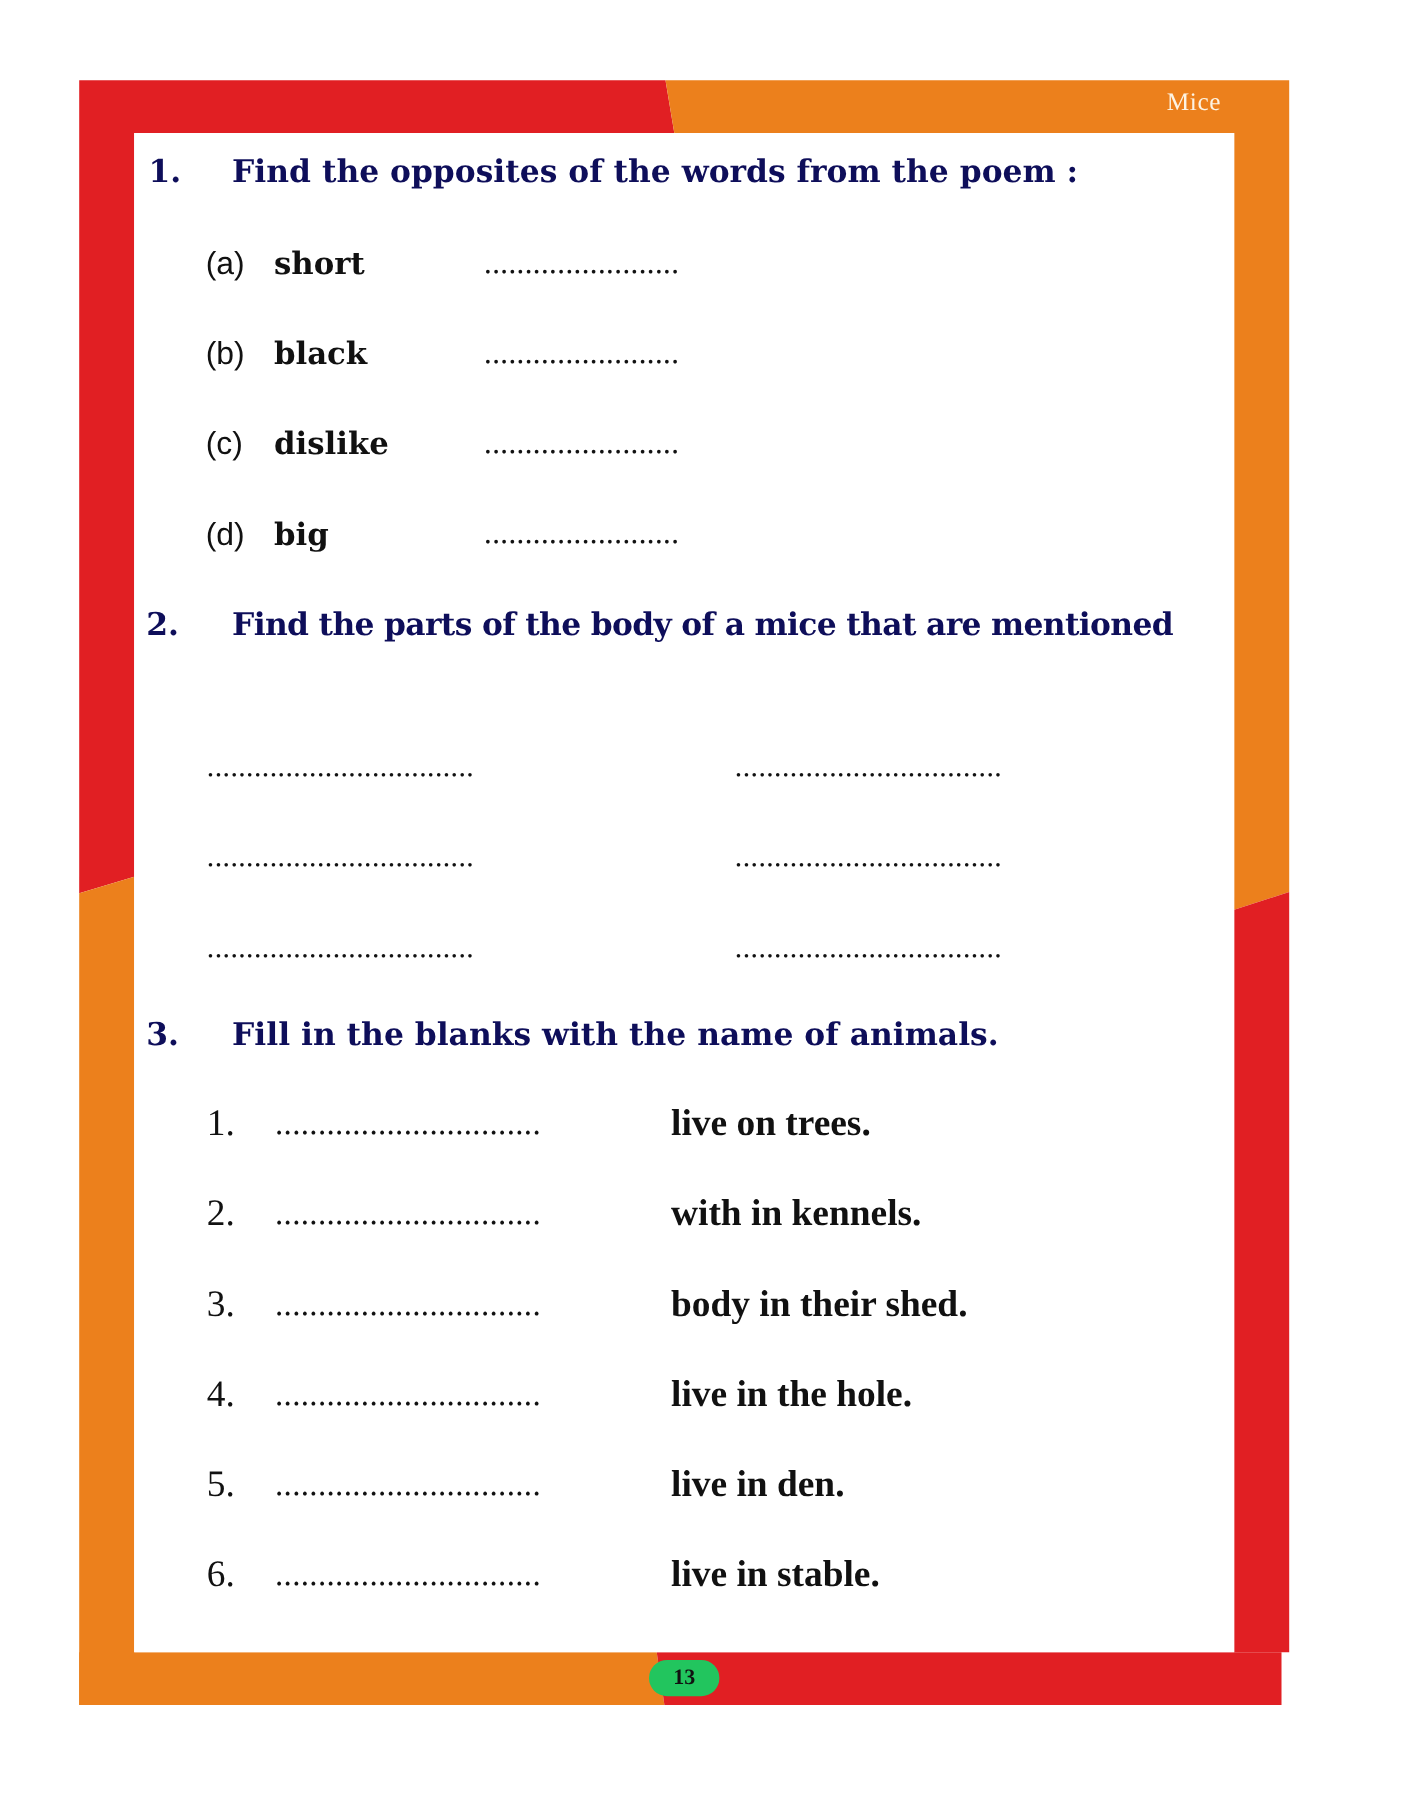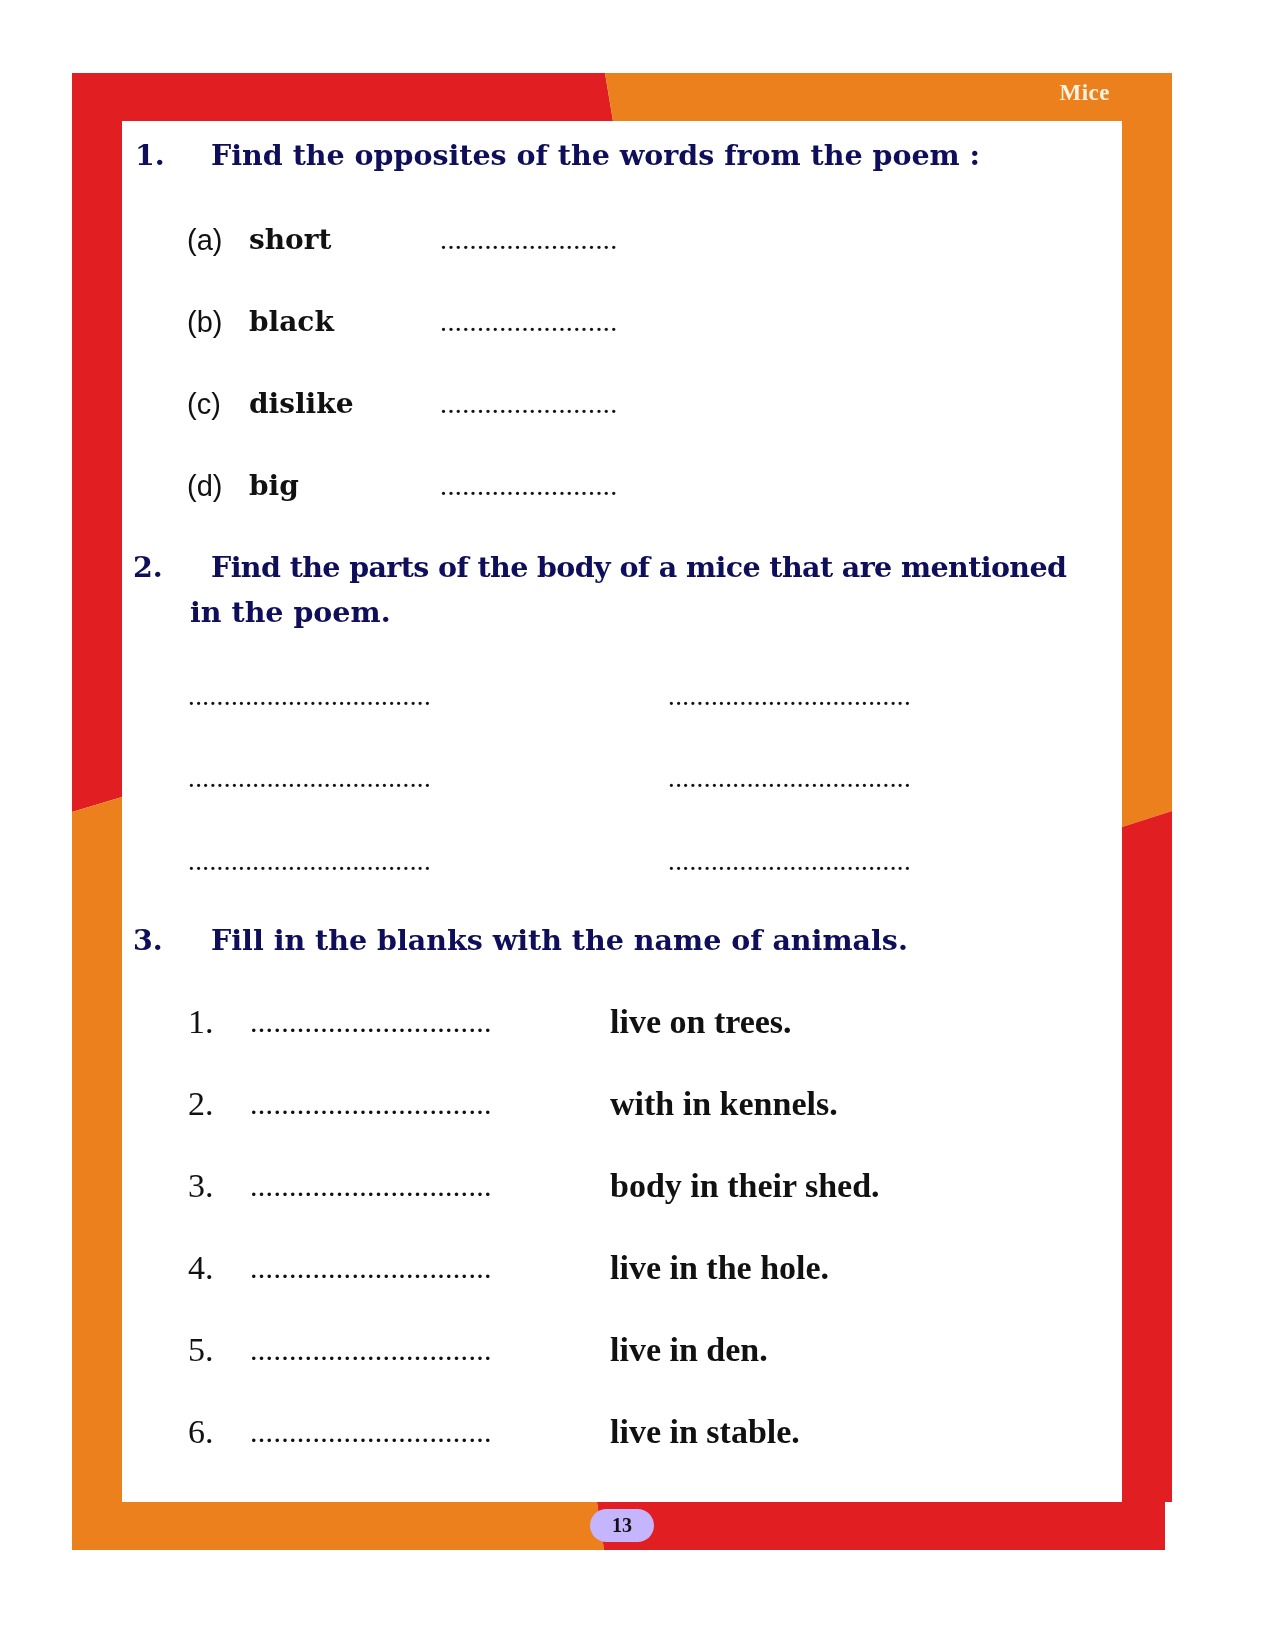--- a/index.html
+++ b/index.html
@@ -1,40 +1,40 @@
 <!DOCTYPE html>
 <html><head>
 <meta charset="utf-8">
 <style>
   html, body { margin: 0; padding: 0; background: #ffffff; }
   body { width: 1275px; height: 1650px; position: relative; overflow: hidden; }
   .frame-svg { position: absolute; left: 0; top: 0; width: 1275px; height: 1650px; }
   .header-label {
     position: absolute; left: 1020px; top: 80px; width: 90px; text-align: right;
-    color: #fdf3e3; font-family: "Liberation Serif", serif; font-weight: bold; font-size: 23px;
+    color: #fdf3e3; font-family: "Liberation Serif", serif; font-weight: normal; font-size: 23px;
     letter-spacing: 0.5px;
   }
   .content { position: absolute; left: 122px; top: 121px; width: 1000px; height: 1381px; background: #ffffff; }
   .q-heading {
     position: absolute; font-family: "DejaVu Serif", serif; font-weight: bold;
     color: #0e0e5a; font-size: 28.5px; line-height: 46px; white-space: nowrap;
   }
   .q-num { position: absolute; left: 0; }
   .q-text { position: absolute; left: 55px; margin-left: 21px; }
   .item { position: absolute; font-family: "DejaVu Serif", serif; font-size: 28px; color: #111; white-space: nowrap; line-height: 36px; }
   .item-letter { position: absolute; left: 0; font-family: "Liberation Sans", sans-serif; font-size: 29px; }
   .item-word { position: absolute; left: 62px; font-weight: bold; }
   .dots { position: absolute; font-family: "Liberation Serif", serif; color: #111; letter-spacing: 0.4px; white-space: nowrap; }
   .fill-row { position: absolute; left: 0; white-space: nowrap; font-family: "Liberation Serif", serif; font-size: 34px; color: #111; line-height: 40px; }
   .fill-num { position: absolute; left: 66px; }
   .fill-dots { position: absolute; left: 128px; letter-spacing: 0.3px; font-size: 30px; }
   .fill-text { position: absolute; left: 488px; font-weight: bold; }
   .page-pill {
     position: absolute; left: 590px; top: 1509px; width: 64px; height: 33px; border-radius: 17px;
-    background: #c4b5fd; text-align: center; line-height: 33px;
+    background: #22c55e; text-align: center; line-height: 33px;
     font-family: "Liberation Serif", serif; font-weight: bold; font-size: 20px; color: #111;
   }
 </style>
 </head>
 <body>
 
 <svg class="frame-svg" viewBox="0 0 1275 1650">
 
   <polygon points="72,73 605,73 613,121 72,121" fill="#e11f23"></polygon>
   <polygon points="605,73 1172,73 1172,121 613,121" fill="#ec801c"></polygon>
@@ -79,21 +79,20 @@
   <div class="item" style="left:65px; top:347px;">
     <span class="item-letter">(d)</span>
     <span class="item-word">big</span>
   </div>
   <div class="dots" style="left:318px; top:349px; font-size:28px;">........................</div>
 
   <div class="q-heading" style="left:11px; top:423px;">
     <span class="q-num">2.</span>
     <span class="q-text" style="left:57px; letter-spacing:-0.6px;">Find the parts of the body of a mice that are mentioned</span>
   </div>
-  <div class="q-heading" style="left:68px; top:468px;">in the poem.</div>
 
   <div class="dots" style="left:66px; top:560px; font-size:27px;">..................................</div>
   <div class="dots" style="left:546px; top:560px; font-size:27px;">..................................</div>
   <div class="dots" style="left:66px; top:642px; font-size:27px;">..................................</div>
   <div class="dots" style="left:546px; top:642px; font-size:27px;">..................................</div>
   <div class="dots" style="left:66px; top:725px; font-size:27px;">..................................</div>
   <div class="dots" style="left:546px; top:725px; font-size:27px;">..................................</div>
 
   <div class="q-heading" style="left:11px; top:796px;">
     <span class="q-num">3.</span>

